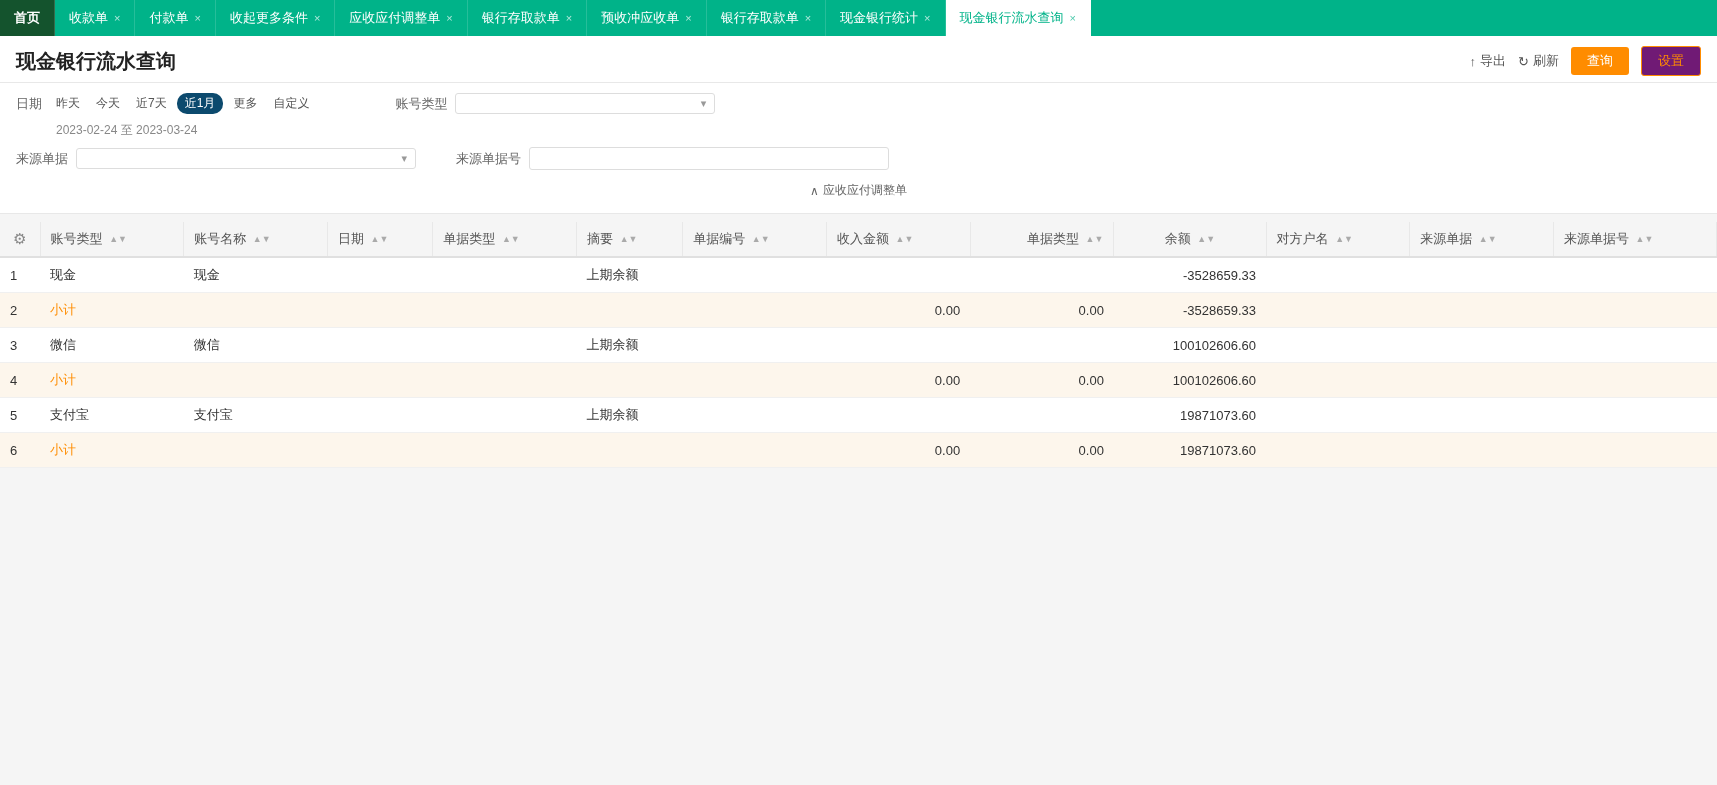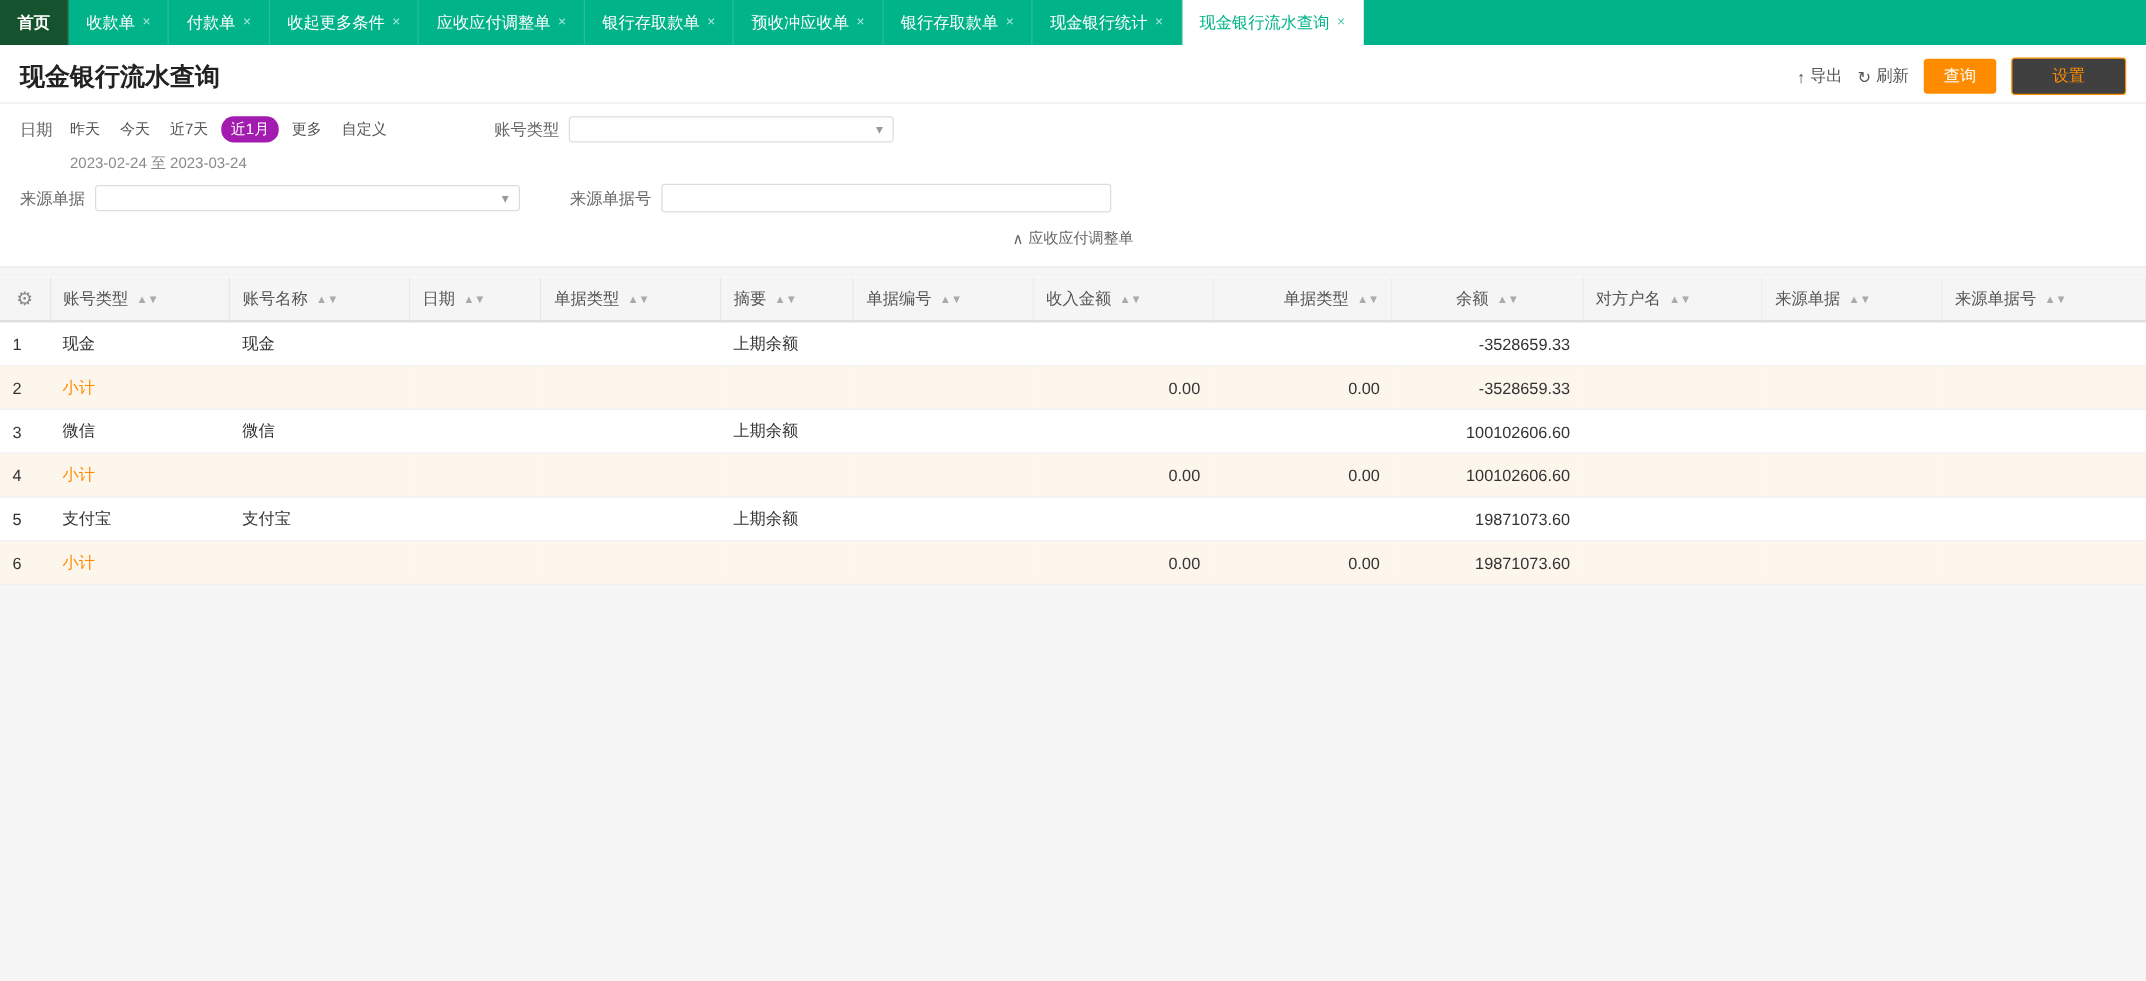--- a/index.html
+++ b/index.html
@@ -71,25 +71,25 @@
     .btn-query {
       background: #ff8c00;
       color: #fff;
       border: none;
       border-radius: 3px;
       padding: 5px 16px;
       cursor: pointer;
       font-size: 13px;
     }
     .btn-settings {
-      background: #404040;
+      background: #701a75;
       color: #ff8c00;
       border: 1px solid #ff8c00;
       border-radius: 3px;
-      padding: 5px 32px;
+      padding: 5px 16px;
       cursor: pointer;
       font-size: 13px;
     }
 
     
     .filter-area {
       background: #fff;
       padding: 10px 16px;
       border-bottom: 1px solid #e8e8e8;
     }
@@ -115,21 +115,21 @@
       gap: 4px;
     }
     .date-shortcut {
       padding: 2px 6px;
       cursor: pointer;
       font-size: 12px;
       color: #555;
       border-radius: 2px;
     }
     .date-shortcut.active {
-      background: #a21caf;
+      background: #0c4a6e;
       color: #fff;
       border-radius: 10px;
       padding: 2px 8px;
     }
     .date-range-text {
       font-size: 12px;
       color: #888;
       margin-top: 18px;
     }
     .filter-select {

